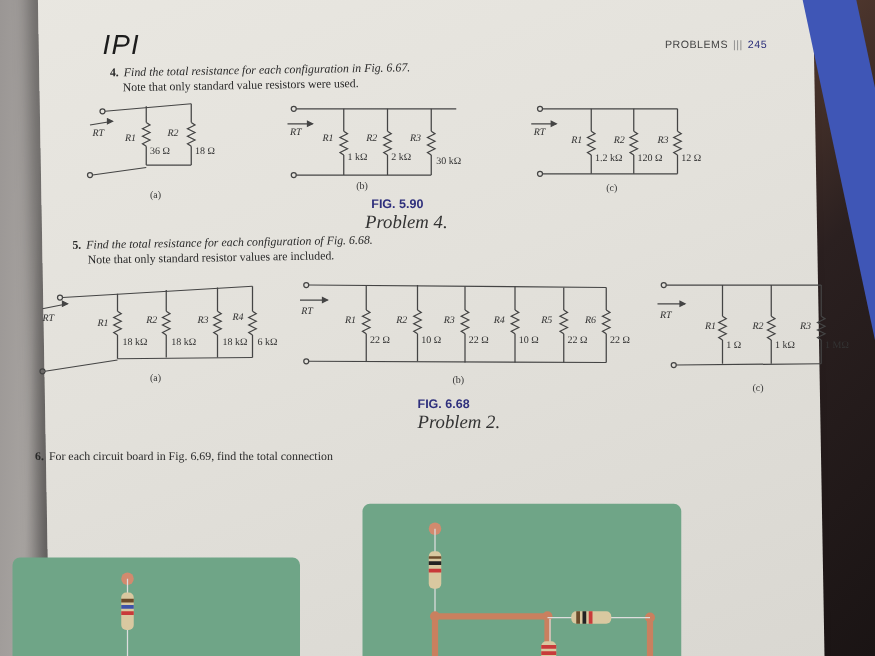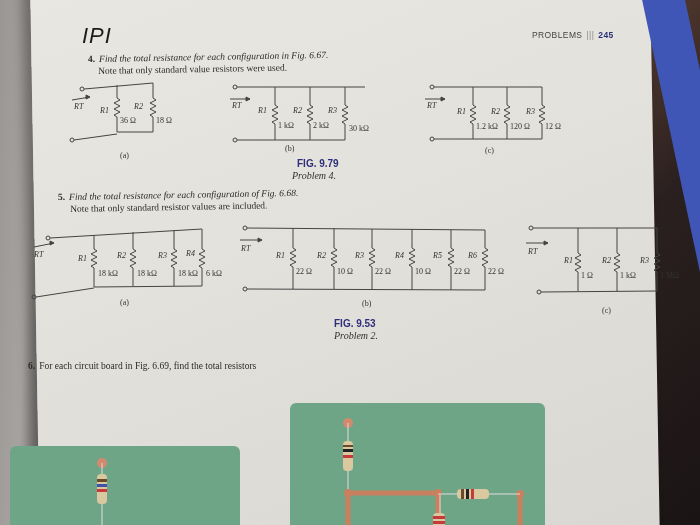--- a/index.html
+++ b/index.html
@@ -16,25 +16,25 @@
   .page { position:absolute; left:30px; top:-20px; width:620px; height:570px;
     background:linear-gradient(160deg,#e9e7e1 0%,#e3e1db 45%,#d9d7d1 100%);
     transform:rotate(-1deg); transform-origin:0 0; box-shadow:-8px 0 12px rgba(0,0,0,.35); }
   .blue-edge { position:absolute; left:640px; top:-10px; width:42px; height:560px;
     background:#3f56b6; transform:rotate(-12deg); transform-origin:0 0; }
   .content { position:absolute; left:0; top:3px; width:580px; height:525px; }
   .abs { position:absolute; }
   .logo { left:82px; top:20px; font-family:"Liberation Sans", sans-serif; font-size:22px; font-style:italic; color:#1c1c1c; letter-spacing:1px; }
   .running-head { left:532px; top:27px; font-family:"Liberation Sans", sans-serif; font-size:8.5px; color:#444; letter-spacing:.4px; }
   .running-head .sep { color:#888; margin:0 4px; }
-  .running-head .pg { color:#2b2f7a; font-weight:bold; }
+  .running-head .pg { color:#2b2f7a; font-weight:normal; }
   .prob { font-size:9.5px; color:#2a2a2a; line-height:12px; }
   .prob .num { font-weight:bold; margin-right:4px; }
   .fig-cap { font-family:"Liberation Sans", sans-serif; font-weight:bold; font-size:10px; color:#2e2f7c; }
-  .fig-sub { font-style:italic; font-size:10px; color:#333; }
+  .fig-sub { font-style:italic; font-size:15px; color:#333; }
   svg text { font-family:"Liberation Serif", serif; fill:#333; }
   .board { position:absolute; background:#6fa587; border-radius:6px; }
 </style>
 </head>
 <body>
 
 <div class="desk"></div>
 <div class="page-left"></div>
 <div class="page"></div>
 <div class="blue-edge"></div>
@@ -124,21 +124,21 @@
     <text x="12" y="27" font-size="8" font-style="italic">RT</text>
     <text x="42" y="33" font-size="8" font-style="italic">R1</text>
     <text x="61" y="48" font-size="8">1.2 kΩ</text>
     <text x="76" y="33" font-size="8" font-style="italic">R2</text>
     <text x="95" y="48" font-size="8">120 Ω</text>
     <text x="111" y="33" font-size="8" font-style="italic">R3</text>
     <text x="130" y="48" font-size="8">12 Ω</text>
     <text x="70" y="72" font-size="8">(c)</text>
   </svg>
 
-  <div class="abs fig-cap" style="left:297px;top:155px">FIG. 9.79</div>
+  <div class="abs fig-cap" style="left:297px;top:155px">FIG. 5.90</div>
   <div class="abs fig-sub" style="left:292px;top:167px">Problem 4.</div>
 
   <div class="abs prob" style="left:58px;top:186px;transform:rotate(-1deg);">
     <div><span class="num">5.</span><span style="font-style:italic">Find the total resistance for each configuration of Fig. 6.68.</span></div>
     <div style="padding-left:12px"><span>Note that only standard resistor values are included.</span></div>
   </div>
 
   <svg class="abs" style="left:20px;top:222px" width="220" height="90">
     <g stroke="#444" fill="none" stroke-width="1">
       <circle cx="28" cy="13" r="2"></circle>
@@ -237,25 +237,25 @@
     <text x="6" y="29" font-size="8" font-style="italic">RT</text>
     <text x="42" y="38" font-size="8" font-style="italic">R1</text>
     <text x="59" y="53" font-size="8">1 Ω</text>
     <text x="80" y="38" font-size="8" font-style="italic">R2</text>
     <text x="98" y="53" font-size="8">1 kΩ</text>
     <text x="118" y="38" font-size="8" font-style="italic">R3</text>
     <text x="138" y="53" font-size="8">1 MΩ</text>
     <text x="80" y="88" font-size="8">(c)</text>
   </svg>
 
-  <div class="abs fig-cap" style="left:334px;top:315px">FIG. 9.53</div>
+  <div class="abs fig-cap" style="left:334px;top:315px">FIG. 6.68</div>
   <div class="abs fig-sub" style="left:334px;top:327px">Problem 2.</div>
 
   <div class="abs prob" style="left:28px;top:357px;">
-    <div><span class="num">6.</span><span>For each circuit board in Fig. 6.69, find the total resistors</span></div>
+    <div><span class="num">6.</span><span>For each circuit board in Fig. 6.69, find the total connection</span></div>
   </div>
 
   <div class="board" style="left:10px;top:443px;width:230px;height:95px;">
     <svg width="230" height="95" style="position:absolute;left:0;top:0">
       <circle cx="92" cy="17" r="5" fill="#d28a6e"></circle>
       <line x1="92" y1="17" x2="92" y2="80" stroke="#ddd" stroke-width="1"></line>
       <rect x="87" y="28" width="10" height="30" rx="4" fill="#d9c8a0"></rect>
       <rect x="87" y="33" width="10" height="3" fill="#6b4a2a"></rect>
       <rect x="87" y="38" width="10" height="3" fill="#3d52a8"></rect>
       <rect x="87" y="43" width="10" height="3" fill="#c83a3a"></rect>

